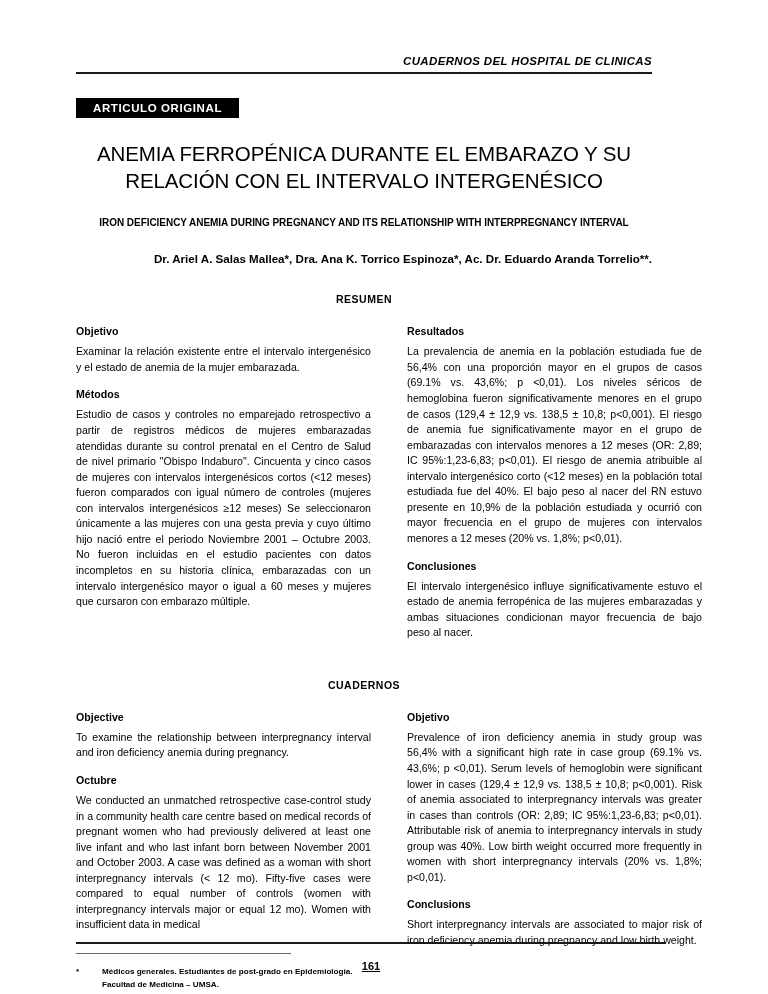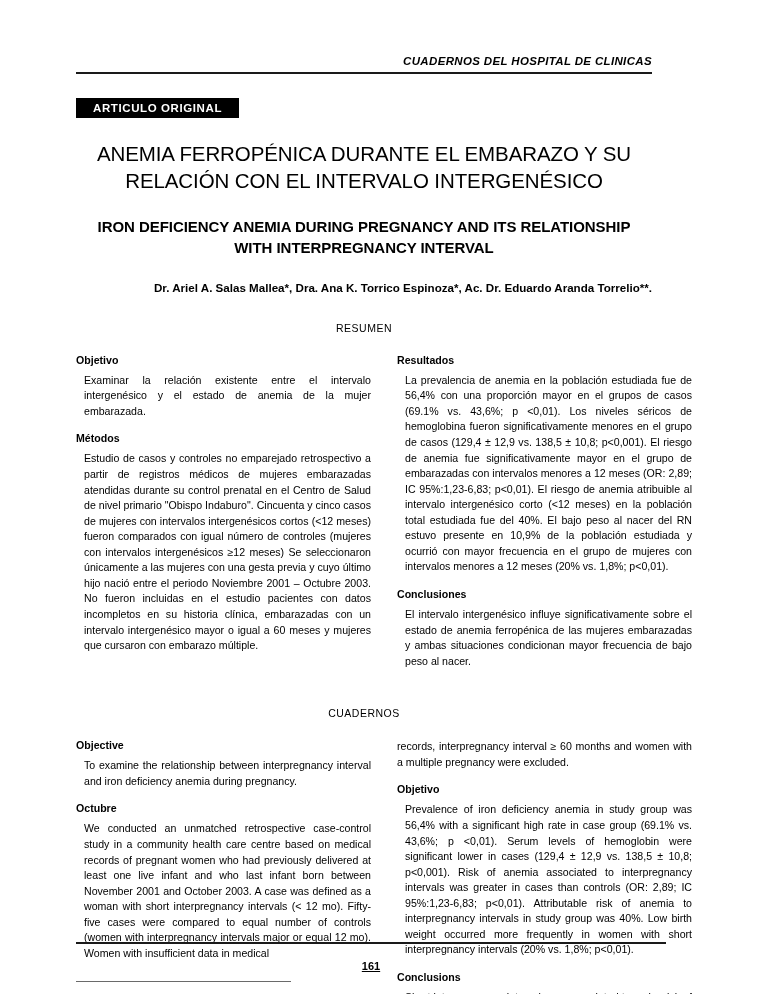--- a/index.html
+++ b/index.html
@@ -57,62 +57,61 @@
     text-align: center;
     font-weight: normal;
     font-size: 20.5px;
     line-height: 1.32;
     margin: 22px 8px 0 8px;
     letter-spacing: -0.1px;
   }
   .title-en {
     text-align: center;
     font-weight: bold;
-    font-size: 15px;
+    font-size: 10px;
     line-height: 1.42;
     margin: 22px 18px 0 18px;
     letter-spacing: -0.05px;
   }
   .authors {
     text-align: right;
     font-weight: bold;
     font-size: 11.6px;
     margin-top: 22px;
   }
 
   
   .sec-head {
     text-align: center;
-    font-weight: normal;
+    font-weight: bold;
     font-size: 10.5px;
     letter-spacing: 0.5px;
     margin-top: 28px;
   }
   .sec-head.abstract-head {
     margin-top: 38px;
   }
 
   
   .cols {
     display: flex;
-    gap: 26px;
+    gap: 36px;
     margin-top: 20px;
   }
   .col {
     width: 295px;
     flex: 0 0 295px;
   }
   .sub {
     font-weight: bold;
     font-size: 10.6px;
     margin: 0 0 7px 0;
   }
   .sub + .para {
     margin-top: 0;
-    margin-left: 8px;
   }
   .para {
     font-size: 10.6px;
     line-height: 1.47;
     text-align: justify;
     margin: 0 0 13px 0;
     hyphens: none;
   }
   .para.last { margin-bottom: 0; }
 
@@ -183,21 +182,21 @@
     <div class="col">
       <div class="sub">Objetivo</div>
       <p class="para">Examinar la relación existente entre el intervalo intergenésico y el estado de anemia de la mujer embarazada.</p>
       <div class="sub">Métodos</div>
       <p class="para last">Estudio de casos y controles no emparejado retrospectivo a partir de registros médicos de mujeres embarazadas atendidas durante su control prenatal en el Centro de Salud de nivel primario "Obispo Indaburo". Cincuenta y cinco casos de mujeres con intervalos intergenésicos cortos (&lt;12 meses) fueron comparados con igual número de controles (mujeres con intervalos intergenésicos ≥12 meses) Se seleccionaron únicamente a las mujeres con una gesta previa y cuyo último hijo nació entre el periodo Noviembre 2001 – Octubre 2003. No fueron incluidas en el estudio pacientes con datos incompletos en su historia clínica, embarazadas con un intervalo intergenésico mayor o igual a 60 meses y mujeres que cursaron con embarazo múltiple.</p>
     </div>
     <div class="col">
       <div class="sub">Resultados</div>
       <p class="para">La prevalencia de anemia en la población estudiada fue de 56,4% con una proporción mayor en el grupos de casos (69.1% vs. 43,6%; p &lt;0,01). Los niveles séricos de hemoglobina fueron significativamente menores en el grupo de casos (129,4 ± 12,9 vs. 138,5 ± 10,8; p&lt;0,001). El riesgo de anemia fue significativamente mayor en el grupo de  embarazadas con intervalos menores a 12 meses (OR: 2,89; IC 95%:1,23-6,83; p&lt;0,01). El riesgo de anemia atribuible al intervalo intergenésico corto (&lt;12 meses) en la población total estudiada fue del 40%. El bajo peso al nacer del RN estuvo presente en 10,9% de la población estudiada y ocurrió con mayor frecuencia en el grupo de mujeres con intervalos menores a 12 meses (20% vs. 1,8%; p&lt;0,01).</p>
       <div class="sub">Conclusiones</div>
-      <p class="para last">El intervalo intergenésico influye significativamente sobre el estado de anemia ferropénica de las mujeres embarazadas y ambas situaciones condicionan mayor frecuencia de bajo peso al nacer.</p>
+      <p class="para last">El intervalo intergenésico influye significativamente estuvo el estado de anemia ferropénica de las mujeres embarazadas y ambas situaciones condicionan mayor frecuencia de bajo peso al nacer.</p>
     </div>
   </div>
 
   <div class="sec-head abstract-head">CUADERNOS</div>
 
   <div class="cols">
     <div class="col">
       <div class="sub">Objective</div>
       <p class="para">To examine the relationship between interpregnancy interval and iron deficiency anemia during pregnancy.</p>
       <div class="sub">Octubre</div>
@@ -209,21 +208,20 @@
           <div class="fn-row">
             <span class="fn-mark">*</span>
             <span class="fn-body">Médicos generales. Estudiantes de post-grado en Epidemiología. Facultad de Medicina – UMSA.</span>
           </div>
 
         </div>
       </div>
     </div>
 
     <div class="col col-right-abs">
-      <p class="para">records, interpregnancy interval ≥ 60 months and women with a multiple pregnancy were excluded.</p>
       <div class="sub">Objetivo</div>
       <p class="para">Prevalence of iron deficiency anemia in study group was 56,4% with a significant  high rate in case group (69.1% vs. 43,6%; p &lt;0,01). Serum levels of hemoglobin were significant lower in cases (129,4 ± 12,9 vs. 138,5 ± 10,8; p&lt;0,001). Risk of anemia associated to interpregnancy intervals was greater in cases than controls (OR: 2,89; IC 95%:1,23-6,83; p&lt;0,01). Attributable risk of anemia to interpregnancy intervals in study group was 40%. Low birth weight occurred more frequently in women with short interpregnancy intervals (20% vs. 1,8%; p&lt;0,01).</p>
       <div class="sub">Conclusions</div>
       <p class="para last">Short interpregnancy intervals are associated to major risk of iron deficiency anemia during pregnancy and low birth weight.</p>
     </div>
   </div>
 
   <div class="footer">
     <hr class="rule-bottom">
     <div class="page-num">161</div>

